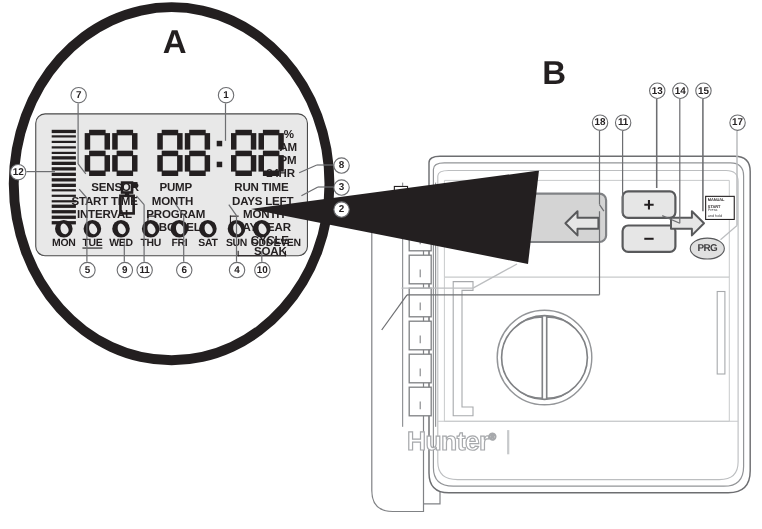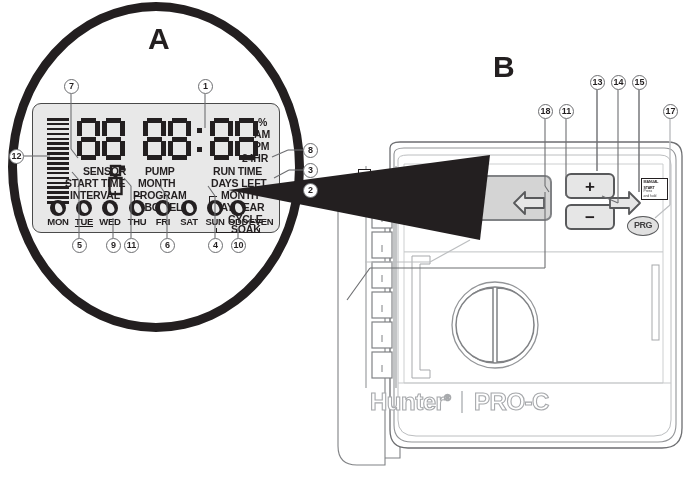--- a/index.html
+++ b/index.html
@@ -423,21 +423,20 @@
   <svg id="dial" viewBox="0 0 90 90">
     <circle cx="45" cy="45" r="43" fill="#ffffff" stroke="#939598" stroke-width="1.3"></circle>
     <circle cx="45" cy="45" r="38" fill="#ffffff" stroke="#808285" stroke-width="1.6"></circle>
     <path d="M43 8 A37 37 0 0 0 43 82 Z" fill="#ffffff" stroke="#808285" stroke-width="1.5"></path>
     <path d="M47 8 A37 37 0 0 1 47 82 Z" fill="#ffffff" stroke="#808285" stroke-width="1.5"></path>
   </svg>
 
   <div id="brand">
     <div class="brandtxt"><span>Hunter</span><span class="brandtxt small-reg">®</span></div>
     <div class="brandbar"></div>
-    <div class="brandtxt">PRO-C</div>
   </div>
 </div>
 
 <div class="abs bubble" style="left:538px;top:104px;">18</div>
 <div class="abs bubble" style="left:559px;top:104px;">11</div>
 <div class="abs bubble" style="left:590px;top:75px;">13</div>
 <div class="abs bubble" style="left:611px;top:75px;">14</div>
 <div class="abs bubble" style="left:632px;top:75px;">15</div>
 <div class="abs bubble" style="left:663px;top:104px;">17</div>
 

